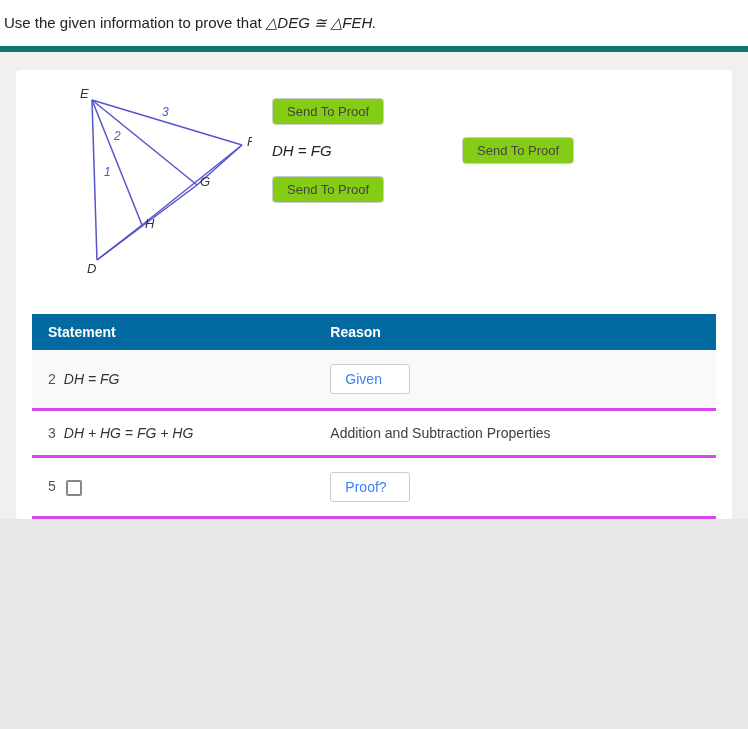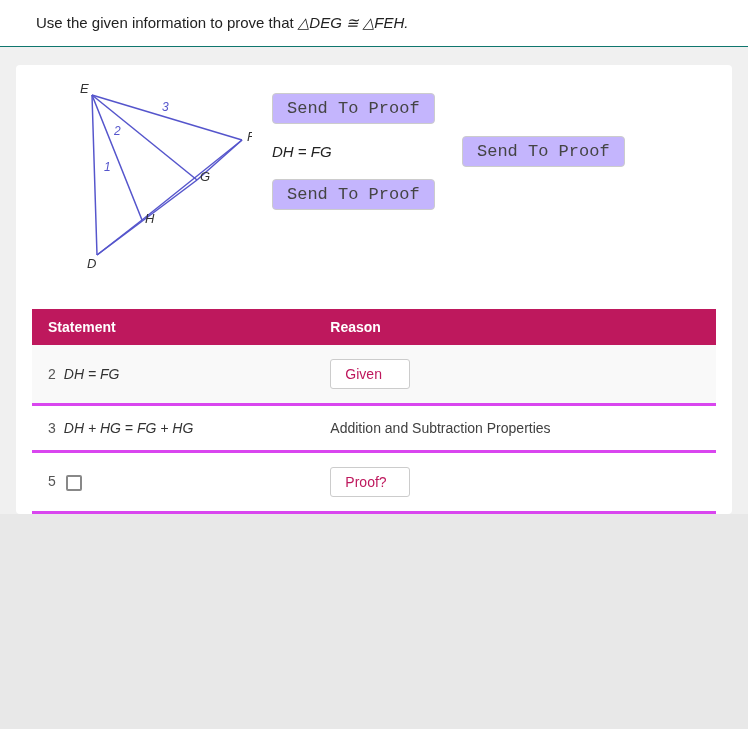--- a/index.html
+++ b/index.html
@@ -6,24 +6,24 @@
     body {
       font-family: Arial, sans-serif;
       background: #e8e8e8;
       width: 748px;
       min-height: 729px;
       overflow: hidden;
     }
 
     .top-instruction {
       background: #fff;
-      padding: 14px 36px;
+      padding: 14px 4px;
       font-size: 15px;
       color: #222;
-      border-bottom: 1px solid #0f766e;
+      border-bottom: 6px solid #0f766e;
     }
 
     .top-instruction .math {
       font-style: italic;
     }
 
     .main-panel {
       background: #f0f0f0;
       padding: 18px 16px 0 16px;
     }
@@ -64,40 +64,39 @@
     }
 
     .given-text {
       font-size: 15px;
       color: #222;
       min-width: 170px;
       font-style: italic;
     }
 
     .send-to-proof-btn {
-      background: #c4b5fd;
+      background: #84cc16;
       border: 1px solid #ccc;
       border-radius: 4px;
       padding: 5px 14px;
-      font-size: 17px;
+      font-size: 13px;
       color: #444;
       cursor: pointer;
       white-space: nowrap;
-      font-family: Liberation Mono, monospace;
     }
 
     
     .proof-table {
       margin-top: 12px;
       width: 100%;
       border-collapse: collapse;
     }
 
     .proof-table thead tr {
-      background: #be185d;
+      background: #0369a1;
     }
 
     .proof-table thead th {
       color: #fff;
       font-weight: bold;
       font-size: 14px;
       padding: 10px 16px;
       text-align: left;
     }
 
@@ -118,21 +117,21 @@
       font-style: normal;
     }
 
     .reason-box {
       background: #fff;
       border: 1px solid #ccc;
       border-radius: 3px;
       padding: 6px 14px;
       display: inline-block;
       font-size: 14px;
-      color: #be185d;
+      color: #3b82f6;
       min-width: 80px;
     }
 
     .reason-text-large {
       font-size: 14px;
       color: #404040;
       display: inline-block;
     }
 
     .row-number {

